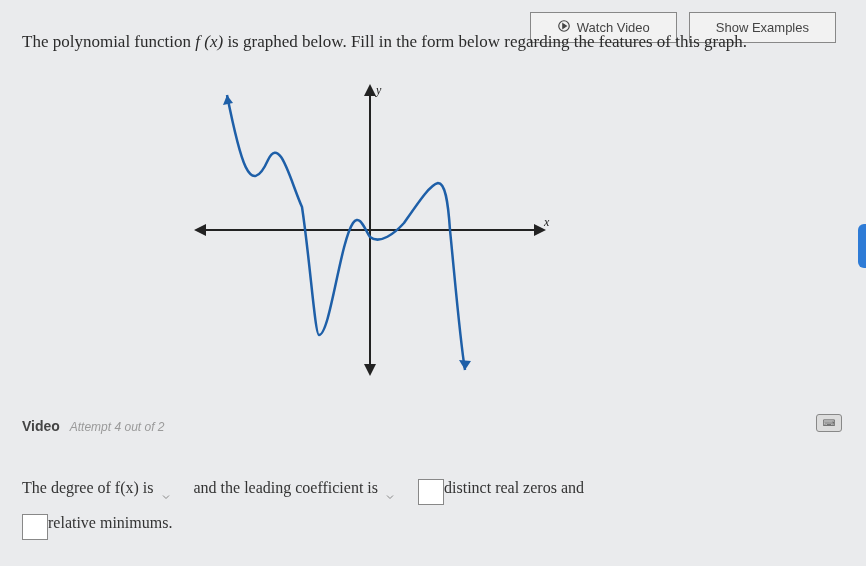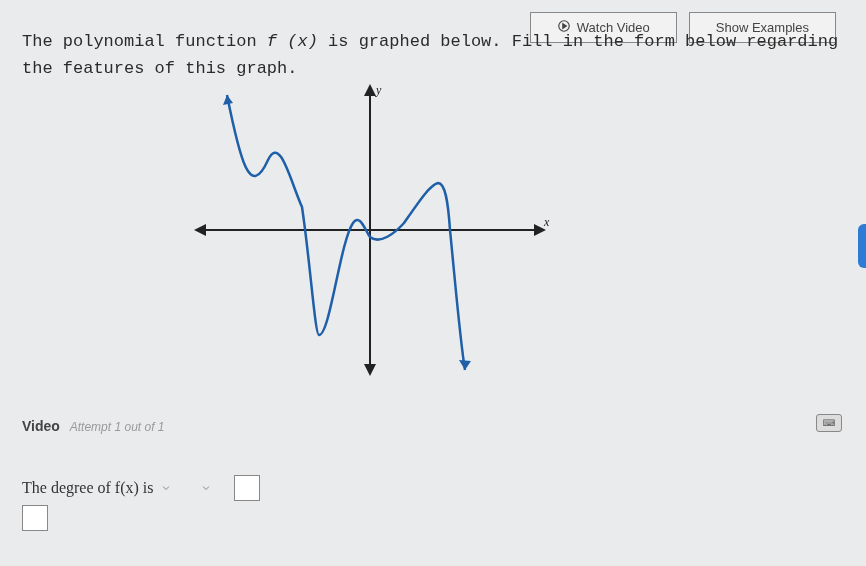--- a/index.html
+++ b/index.html
@@ -33,21 +33,20 @@
   }
   .btn svg { width: 14px; height: 14px; }
   .question {
     position: absolute;
     top: 28px;
     left: 22px;
     right: 22px;
     font-size: 17px;
     color: #2b2b2b;
     line-height: 1.6;
-    font-family: Liberation Mono, monospace;
   }
   .question .fx { font-style: italic; }
   .graph-wrap {
     position: absolute;
     top: 80px;
     left: 180px;
     width: 380px;
     height: 300px;
   }
   .answer-header {
@@ -78,21 +77,21 @@
   }
   .answer-row {
     position: absolute;
     top: 470px;
     left: 22px;
     right: 22px;
     font-size: 16px;
     color: #333;
     display: flex;
     flex-wrap: wrap;
-    align-items: center;
+    align-items: flex-end;
     gap: 0;
     line-height: 2.2;
   }
   .dropdown {
     display: inline-flex;
     align-items: center;
     min-width: 40px;
     padding: 2px 6px;
     color: #888;
     cursor: pointer;
@@ -164,35 +163,38 @@
              C 265 103, 268 120, 270 150
              C 275 200, 280 260, 285 290" fill="none" stroke="#1e5fa8" stroke-width="2.5"></path>
 
     <path d="M47 15 L43 25 L53 23 Z" fill="#1e5fa8"></path>
     <path d="M285 290 L279 280 L291 281 Z" fill="#1e5fa8"></path>
   </svg>
 </div>
 
 <div class="answer-header">
   <b>Video</b>
-  <span class="attempt">Attempt 1 out of 1</span>
+  <span class="attempt">Attempt 4 out of 2</span>
 </div>
 
 <div class="keyboard-badge">⌨</div>
 
 <div class="answer-row">
   <span>The degree of f(x) is</span>
   <span class="dropdown">
     <svg viewBox="0 0 24 24">
         <path d="M6 9l6 6 6-6" fill="none" stroke="#888" stroke-width="2"></path>
       </svg>
   </span>
+  <span>and the leading coefficient is</span>
   <span class="dropdown">
     <svg viewBox="0 0 24 24">
         <path d="M6 9l6 6 6-6" fill="none" stroke="#888" stroke-width="2"></path>
       </svg>
   </span>
   <input class="num-input" type="text" style="">
+  <span>distinct real zeros and</span>
   <div style="flex-basis:100%;height:0"></div>
   <input class="num-input" type="text" style="">
+  <span>relative minimums.</span>
 </div>
 
 <div class="side-tab"></div>
 
 </body></html>

